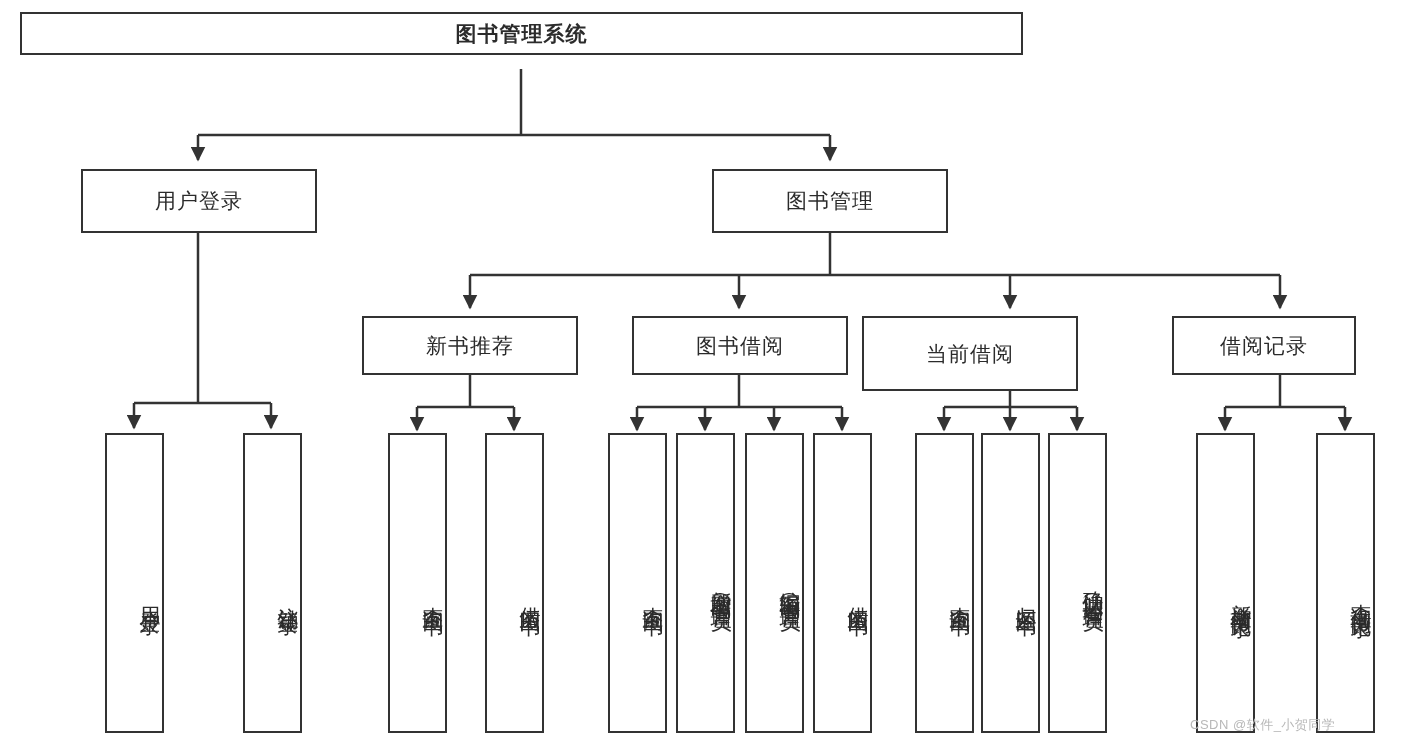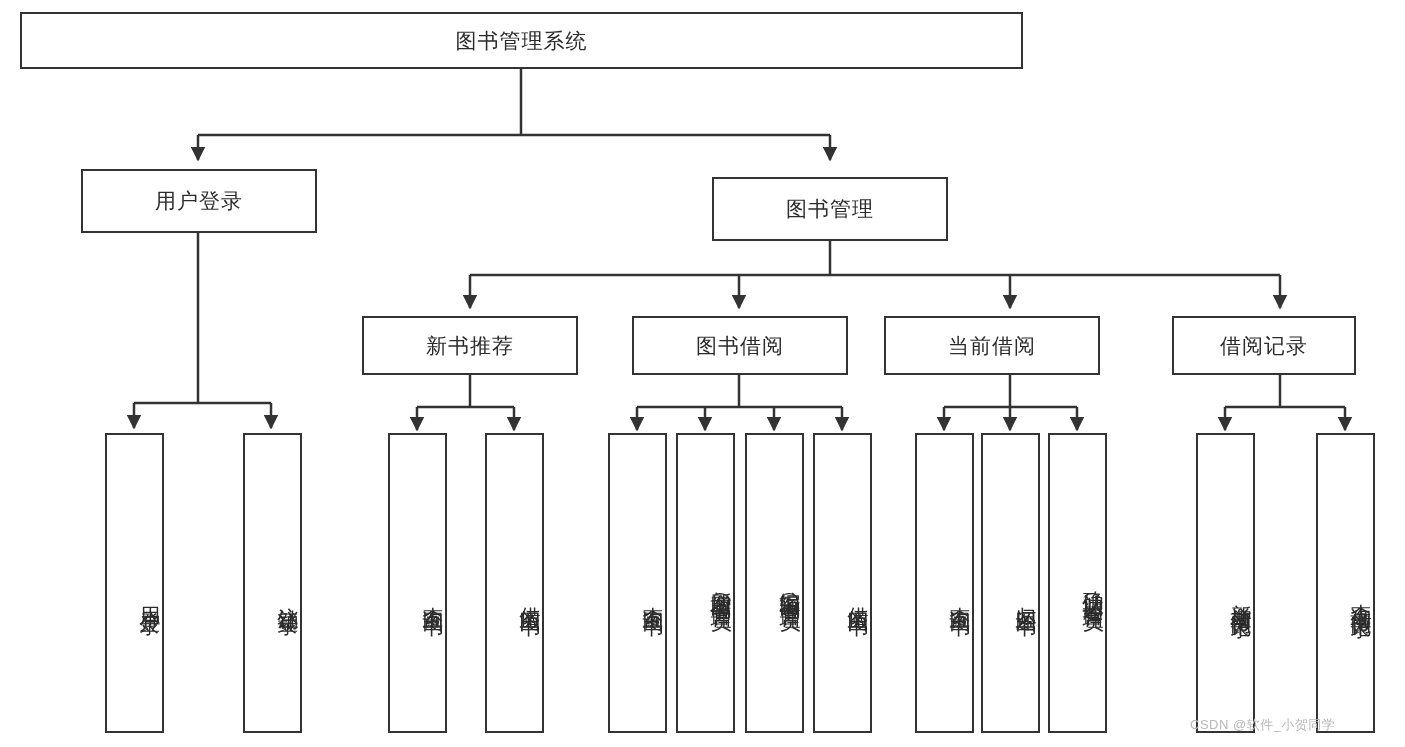--- a/index.html
+++ b/index.html
@@ -112,41 +112,41 @@
       <path d="M 1010 407 L 1010 430" marker-end="url(#arrow)"></path>
       <path d="M 1077 407 L 1077 430" marker-end="url(#arrow)"></path>
 
       <path d="M 1280 375 L 1280 407"></path>
       <path d="M 1225 407 L 1345 407"></path>
       <path d="M 1225 407 L 1225 430" marker-end="url(#arrow)"></path>
       <path d="M 1345 407 L 1345 430" marker-end="url(#arrow)"></path>
     </g>
   </svg>
 
-  <div class="node horiz" style="left:20px; top:12px; width:1003px; height:57px;">
+  <div class="node horiz" style="left:20px; top:12px; width:1003px; height:43px;font-weight:bold;">
     <span>图书管理系统</span>
   </div>
 
   <div class="node horiz" style="left:81px; top:169px; width:236px; height:64px;">
     <span>用户登录</span>
   </div>
 
-  <div class="node horiz" style="left:712px; top:169px; width:236px; height:64px;margin-top:8px;">
+  <div class="node horiz" style="left:712px; top:169px; width:236px; height:64px;">
     <span>图书管理</span>
   </div>
 
   <div class="node horiz" style="left:632px; top:316px; width:216px; height:59px;">
     <span>图书借阅</span>
   </div>
 
   <div class="node horiz" style="left:362px; top:316px; width:216px; height:59px;">
     <span>新书推荐</span>
   </div>
 
-  <div class="node horiz" style="left:884px; top:316px; width:216px; height:59px;">
+  <div class="node horiz" style="left:862px; top:316px; width:216px; height:75px;">
     <span>当前借阅</span>
   </div>
 
   <div class="node horiz" style="left:1172px; top:316px; width:184px; height:59px;">
     <span>借阅记录</span>
   </div>
 
   <div class="node vert" style="left:105px; top:433px; width:59px; height:300px;">
     <span>用户登录</span>
   </div>

